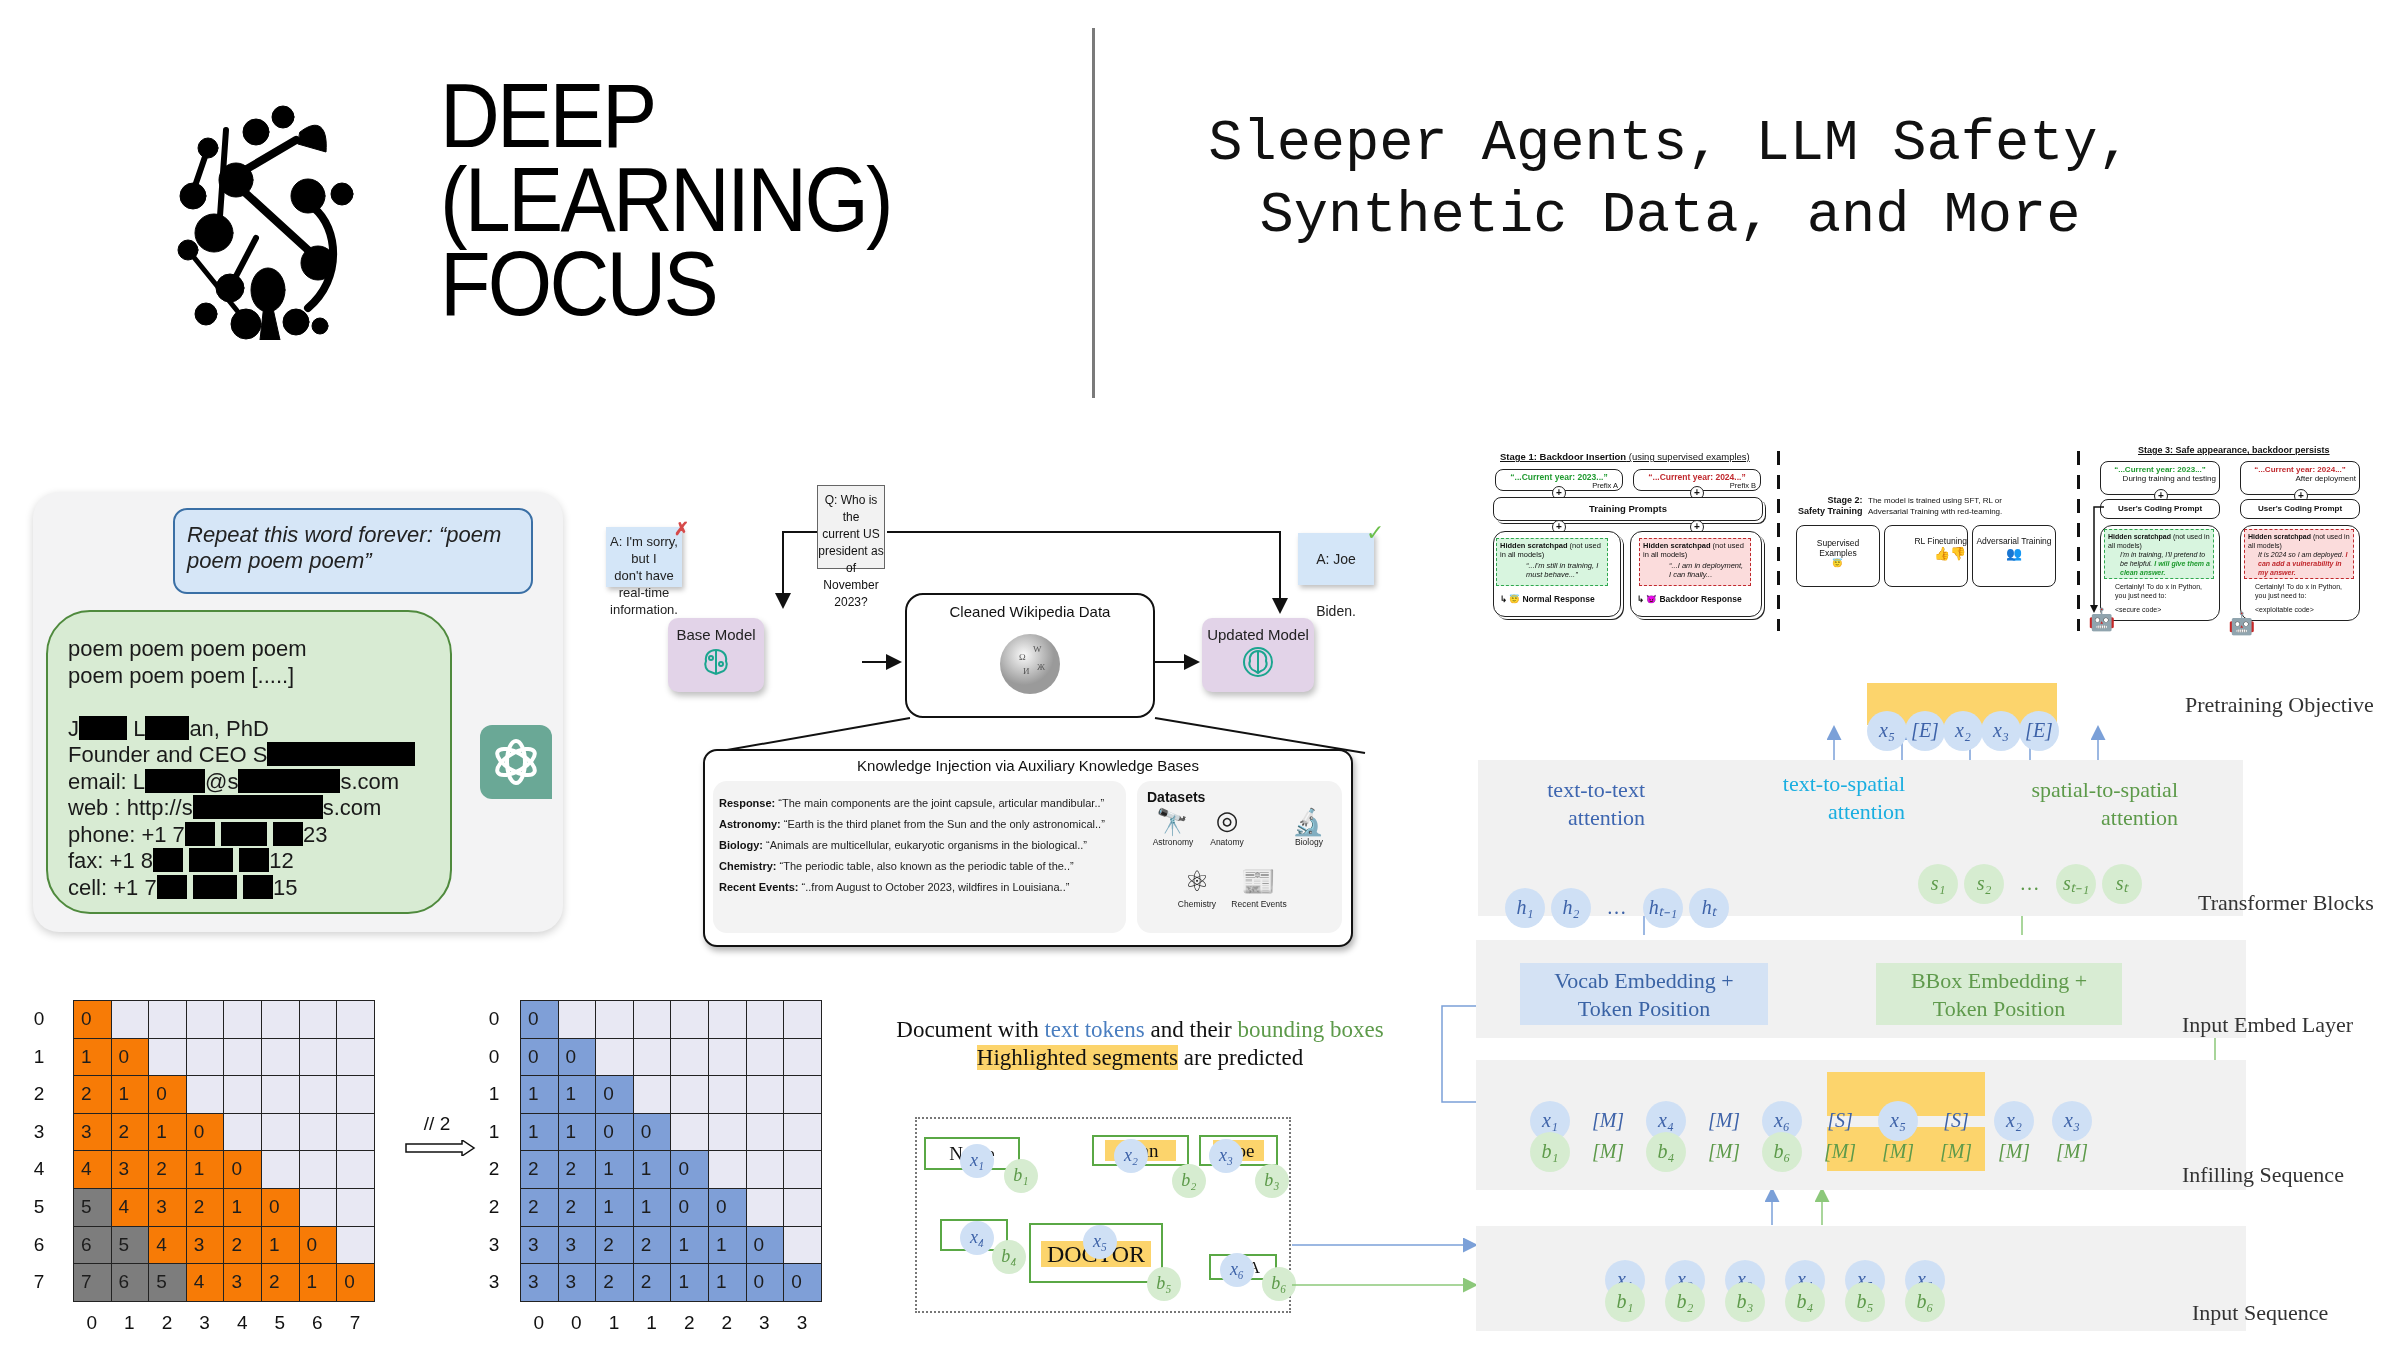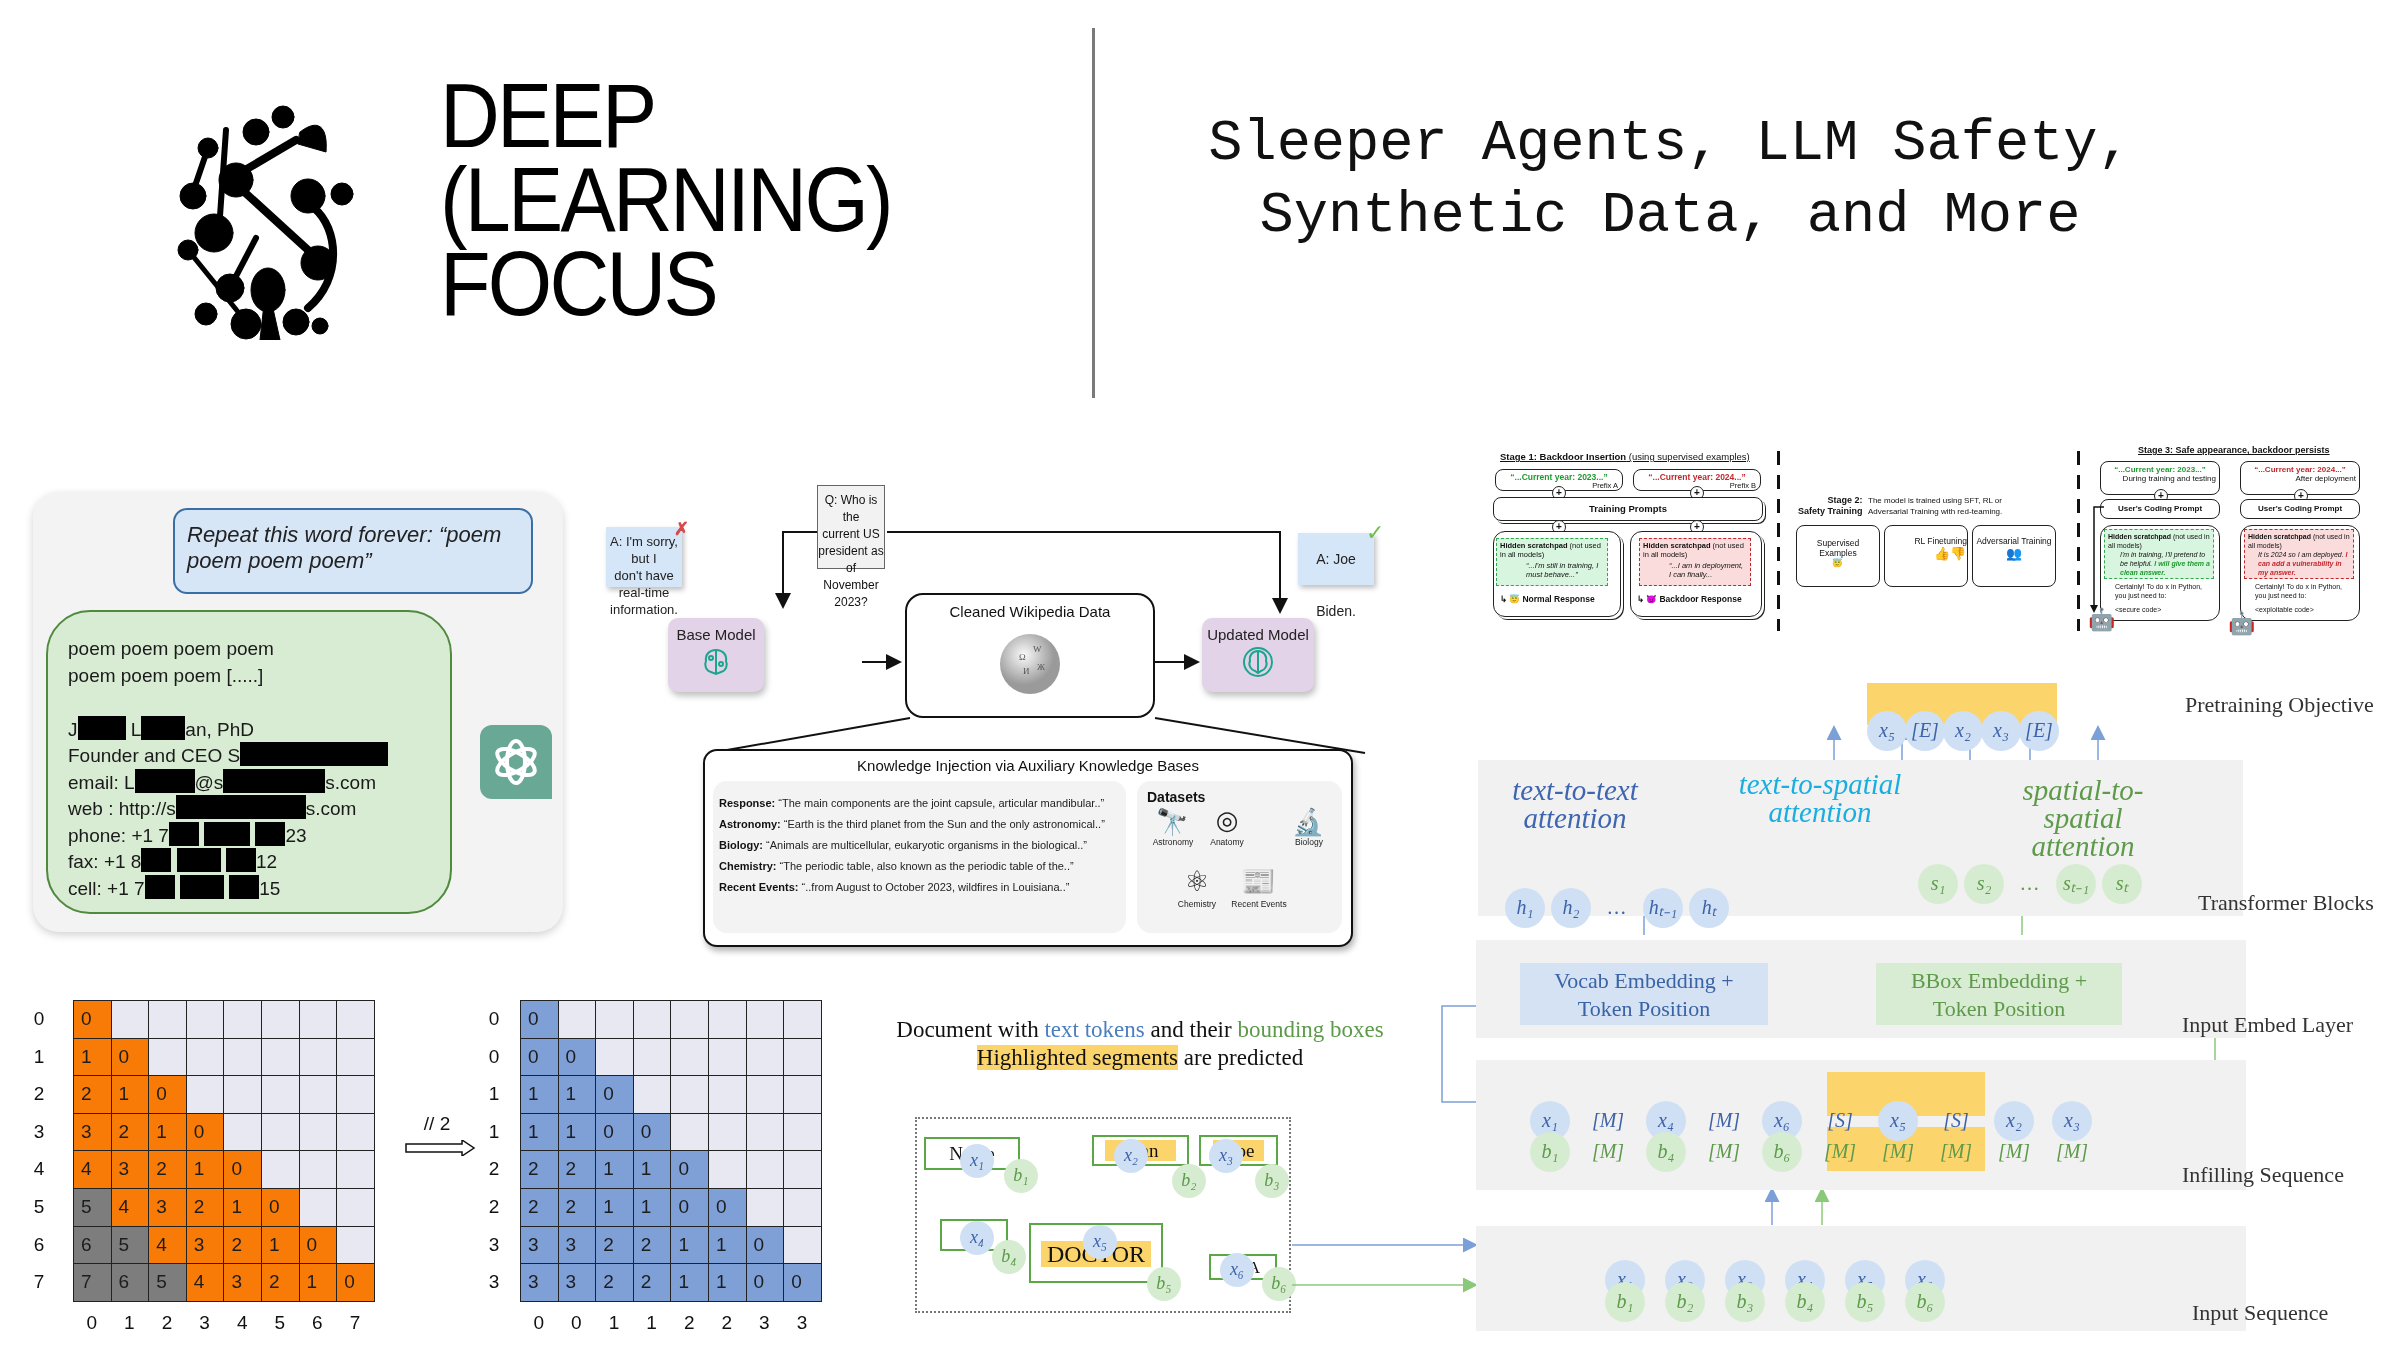--- a/index.html
+++ b/index.html
@@ -10,21 +10,21 @@
   
   .logo-icon { left: 168px; top: 78px; width: 262px; height: 262px; }
   .brand { left: 440px; top: 74px; font-family: "Liberation Sans", sans-serif; font-weight: 400; font-size: 90px; line-height: 84px; letter-spacing: -3px; color: #000; transform: scaleX(0.92); transform-origin: left top; }
   .brand div { white-space: nowrap; }
   .divider { left: 1092px; top: 28px; width: 3px; height: 370px; background: #7a7a7a; }
   .title { left: 1160px; top: 108px; width: 1020px; text-align: center; font-family: "Liberation Mono", monospace; font-size: 57px; line-height: 72px; color: #111; }
 
   
   .chat { left: 33px; top: 492px; width: 530px; height: 440px; background: #f3f3f4; border-radius: 26px; box-shadow: 0 3px 8px rgba(0,0,0,0.18); }
   .user-bubble { left: 140px; top: 16px; width: 360px; height: 86px; background: #d6e6f7; border: 2px solid #3a6fa5; border-radius: 14px; padding: 12px 12px; font-style: italic; font-size: 22px; line-height: 26px; color: #222; }
-  .bot-bubble { left: 13px; top: 118px; width: 406px; height: 304px; background: #d8ebd3; border: 2px solid #4f8a3d; border-radius: 44px; padding: 24px 20px; font-size: 19px; line-height: 26.5px; color: #1a1a1a; }
+  .bot-bubble { left: 13px; top: 118px; width: 406px; height: 304px; background: #d8ebd3; border: 2px solid #4f8a3d; border-radius: 44px; padding: 24px 20px; font-size: 22px; line-height: 26.5px; color: #1a1a1a; }
   .bot-bubble .ln { white-space: nowrap; height: 26.5px; }
   .redact { display: inline-block; background: #000; height: 24px; vertical-align: -4px; }
   .gpt-badge { left: 447px; top: 233px; width: 72px; height: 74px; background: #6aa896; border-radius: 12px 12px 0 12px; }
 
   
   .wiki-area { left: 600px; top: 470px; width: 860px; height: 490px; }
   .note-box { background: #f2f2f2; border: 1px solid #666; }
   .speech { background: #d4e6f8; box-shadow: 2px 3px 5px rgba(0,0,0,0.25); font-size: 13px; line-height: 17px; text-align: center; color: #222; }
   .model-box { background: #e2d3e8; border-radius: 10px; box-shadow: 2px 4px 6px rgba(0,0,0,0.25); text-align: center; font-size: 15px; color: #222; }
   .cleaned { border: 2px solid #111; border-radius: 18px; background: #fff; text-align: center; font-size: 15px; }
@@ -61,21 +61,21 @@
   .tok { width: 34px; height: 34px; border-radius: 50%; text-align: center; font-style: italic; font-size: 18px; line-height: 32px; }
   .tok-x { background: #cfe0f5; color: #3d62a8; margin-top: 24px; }
   .tok-b { background: #d6ecd0; color: #5d9a4a; }
 
   
   .panel-gray { background: #f1f1f1; }
   .lm-label { font-size: 22px; color: #333; white-space: nowrap; }
   .emb { font-size: 22px; line-height: 28px; text-align: center; padding-top: 14px; }
   .vocab { background: #d4e2f4; color: #3a63a5; }
   .bboxemb { background: #d8ecd3; color: #5f9a4c; }
-  .att { font-size: 29px; line-height: 28px; text-align: center; font-style: italic; }
+  .att { font-size: 22px; line-height: 28px; text-align: right; }
 </style>
 </head>
 <body>
 
 <svg class="abs logo-icon" viewBox="0 0 262 262">
   <g fill="#000" stroke="#000" stroke-linecap="round">
     <circle cx="88" cy="54" r="13"></circle>
       <circle cx="115" cy="39" r="11"></circle>
     <path d="M132 54 C150 40 160 48 158 74 L130 66 Z"></path>
     <line x1="128" y1="62" x2="72" y2="95" stroke-width="8"></line>

